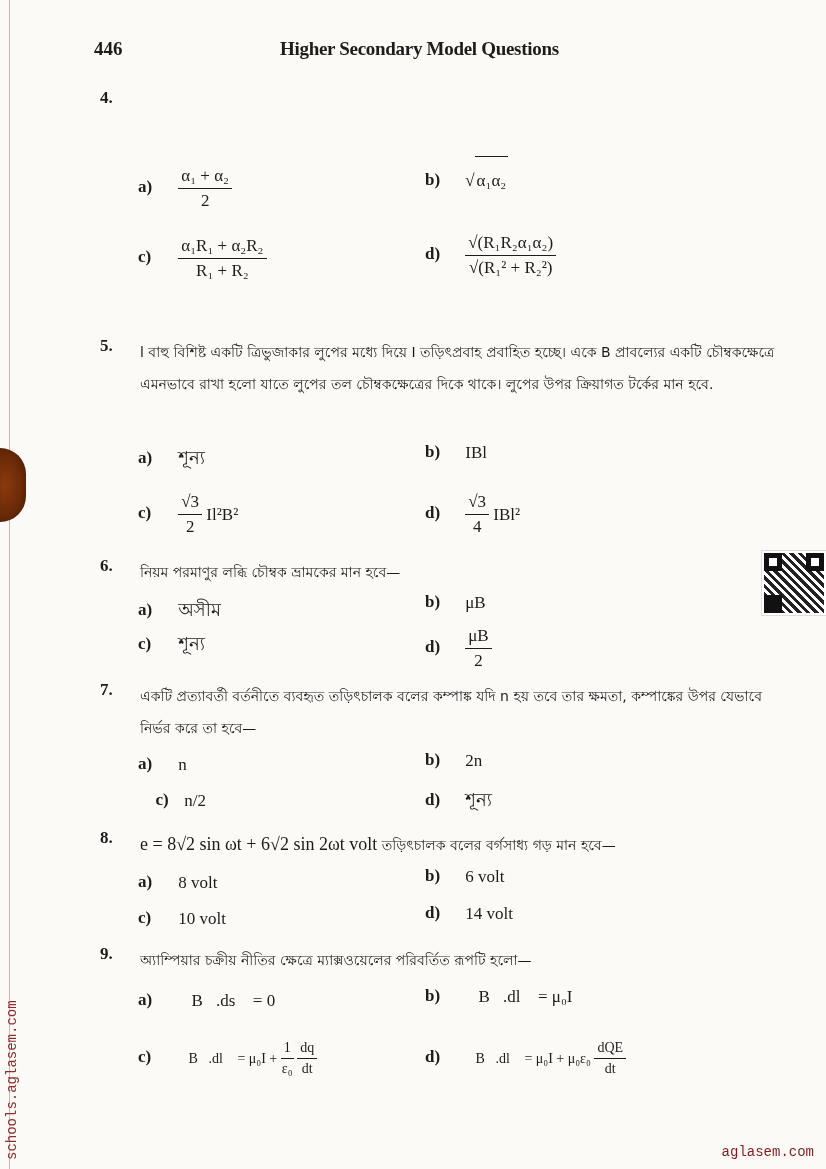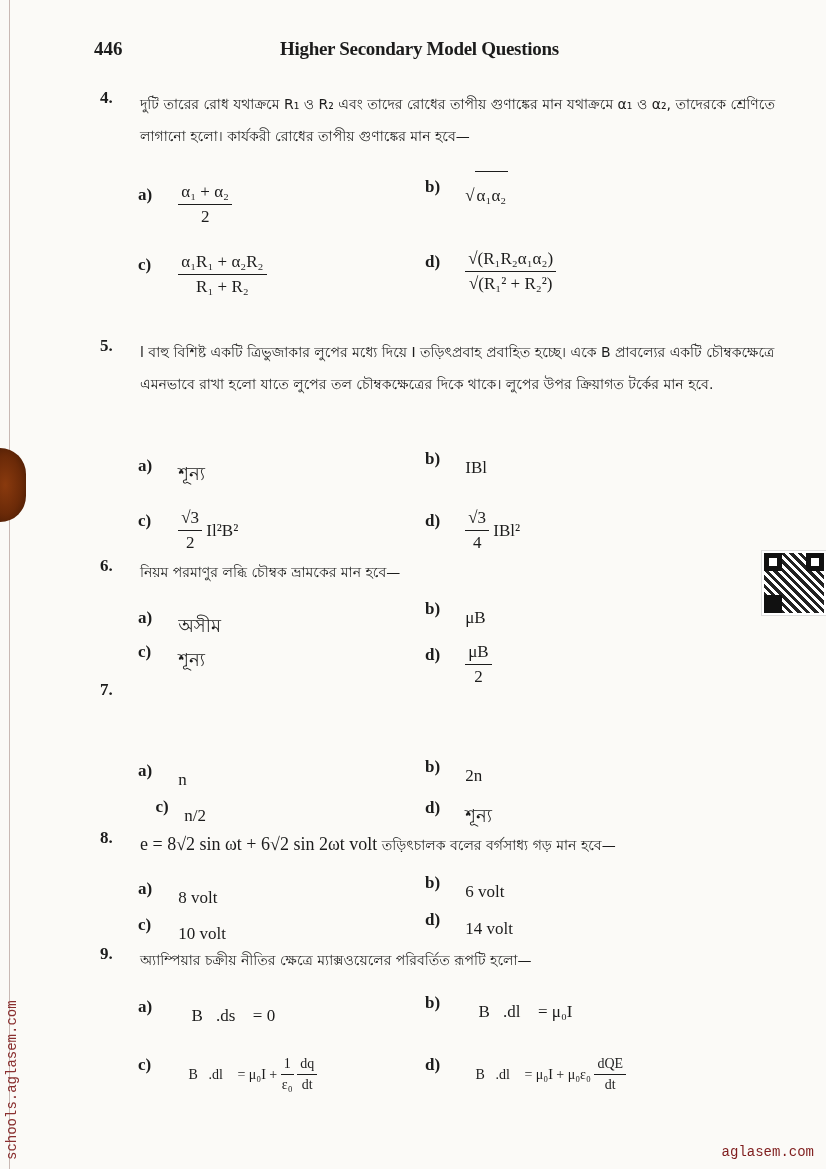--- a/index.html
+++ b/index.html
@@ -26,21 +26,21 @@
 
   .q { position: absolute; left: 100px; width: 690px; }
   .q-num { position: absolute; left: 0; top: 0; font-size: 17px; font-weight: bold; }
   .q-text {
     position: absolute; left: 40px; top: 0; width: 650px;
     font-family: "DejaVu Sans", sans-serif; font-size: 14px; line-height: 32px;
   }
   .q-text .roman { font-family: "Liberation Serif", serif; font-size: 18px; }
   .opt { position: absolute; font-size: 17px; white-space: nowrap; }
   .opt-label { display: inline-block; width: 36px; font-weight: bold; }
-  .opt-val { display: inline-block; vertical-align: middle; margin-top: 16px; }
+  .opt-val { display: inline-block; vertical-align: middle; }
   .bn { font-family: Liberation Serif, serif; font-size: 18px; }
 
   .frac { display: inline-flex; flex-direction: column; align-items: center; vertical-align: middle; }
   .frac .num { padding: 0 3px 2px; border-bottom: 1.5px solid #1c1c1c; }
   .frac .den { padding-top: 2px; }
   .sqrt { display: inline-block; }
   .sqrt .rad { border-top: 1.5px solid #1c1c1c; padding: 14px 2px 0; }
 
   .qr {
     position: absolute; left: 762px; top: 551px; width: 60px; height: 60px;
@@ -78,21 +78,20 @@
 <div class="page-edge"></div>
 <div class="binding-hole"></div>
 
 <div class="header">
   <span class="page-number">446</span>
   <span class="running-title">Higher Secondary Model Questions</span>
 </div>
 
 <div class="q" style="top:88px;height:230px;">
   <span class="q-num">4.</span>
-  <div class="q-text">দুটি তারের রোধ যথাক্রমে R₁ ও R₂ এবং তাদের রোধের তাপীয় গুণাঙ্কের মান যথাক্রমে α₁ ও α₂, তাদেরকে শ্রেণিতে লাগানো হলো। কার্যকরী রোধের তাপীয় গুণাঙ্কের মান হবে—</div>
   <div class="opt" style="left:38px;top:78px;">
     <span class="opt-label">a)</span>
     <span class="opt-val frac">
       <span class="num">α₁ + α₂</span>
       <span class="den">2</span>
     </span>
   </div>
   <div class="opt" style="left:325px;top:82px;">
     <span class="opt-label">b)</span>
     <span class="opt-val sqrt">√<span class="rad">α₁α₂</span></span>
@@ -161,20 +160,21 @@
     <span class="opt-label">d)</span>
     <span class="opt-val frac">
       <span class="num">μB</span>
       <span class="den">2</span>
     </span>
   </div>
 </div>
 
 <div class="q" style="top:680px;height:135px;">
   <span class="q-num">7.</span>
+  <div class="q-text">একটি প্রত্যাবর্তী বর্তনীতে ব্যবহৃত তড়িৎচালক বলের কম্পাঙ্ক যদি n হয় তবে তার ক্ষমতা, কম্পাঙ্কের উপর যেভাবে নির্ভর করে তা হবে—</div>
   <div class="opt" style="left:38px;top:74px;">
     <span class="opt-label">a)</span>
     <span class="opt-val">n</span>
   </div>
   <div class="opt" style="left:325px;top:70px;">
     <span class="opt-label">b)</span>
     <span class="opt-val">2n</span>
   </div>
   <div class="opt" style="left:44px;top:110px;text-align:center;">
     <span class="opt-label">c)</span>

